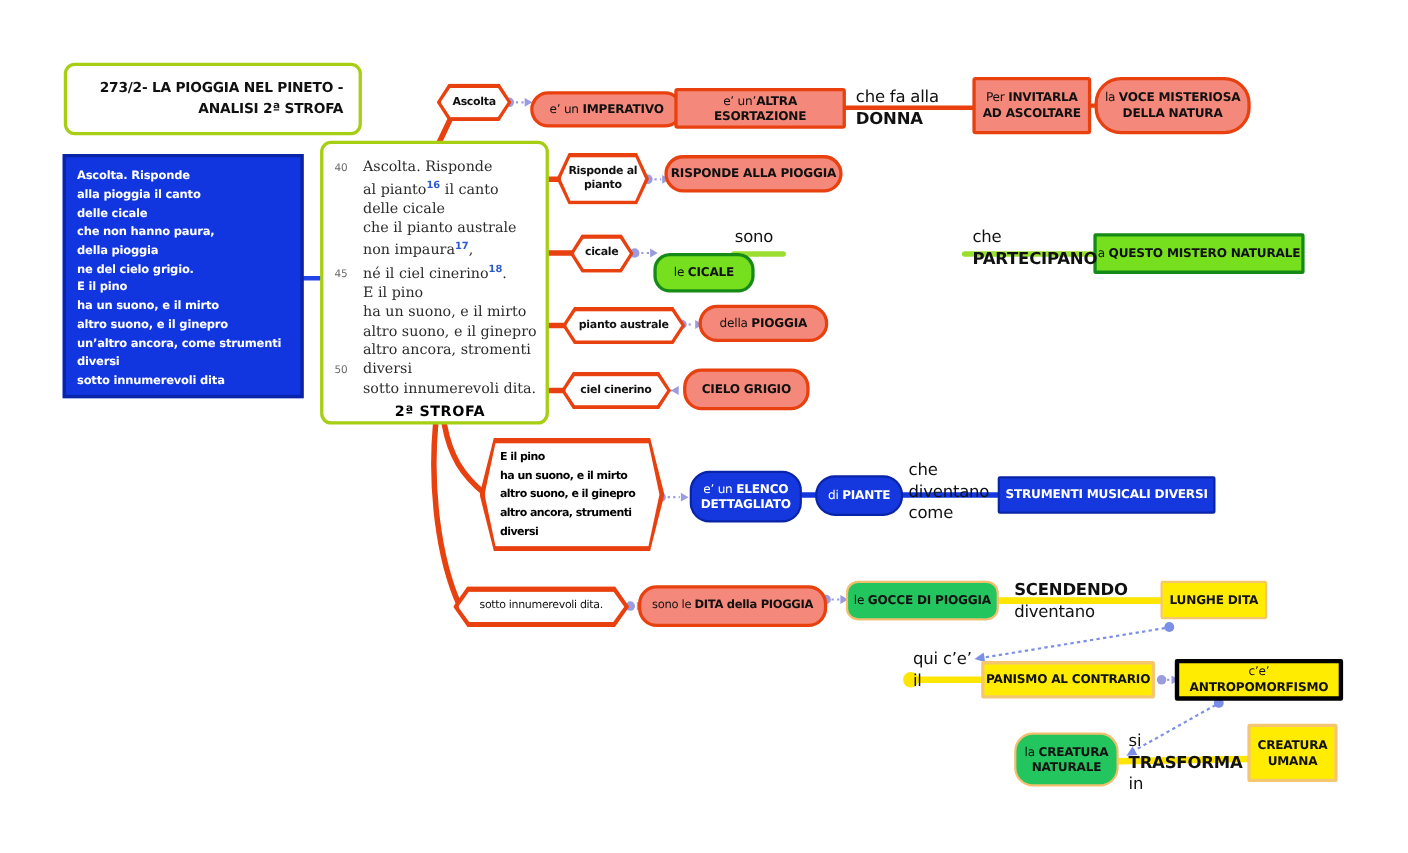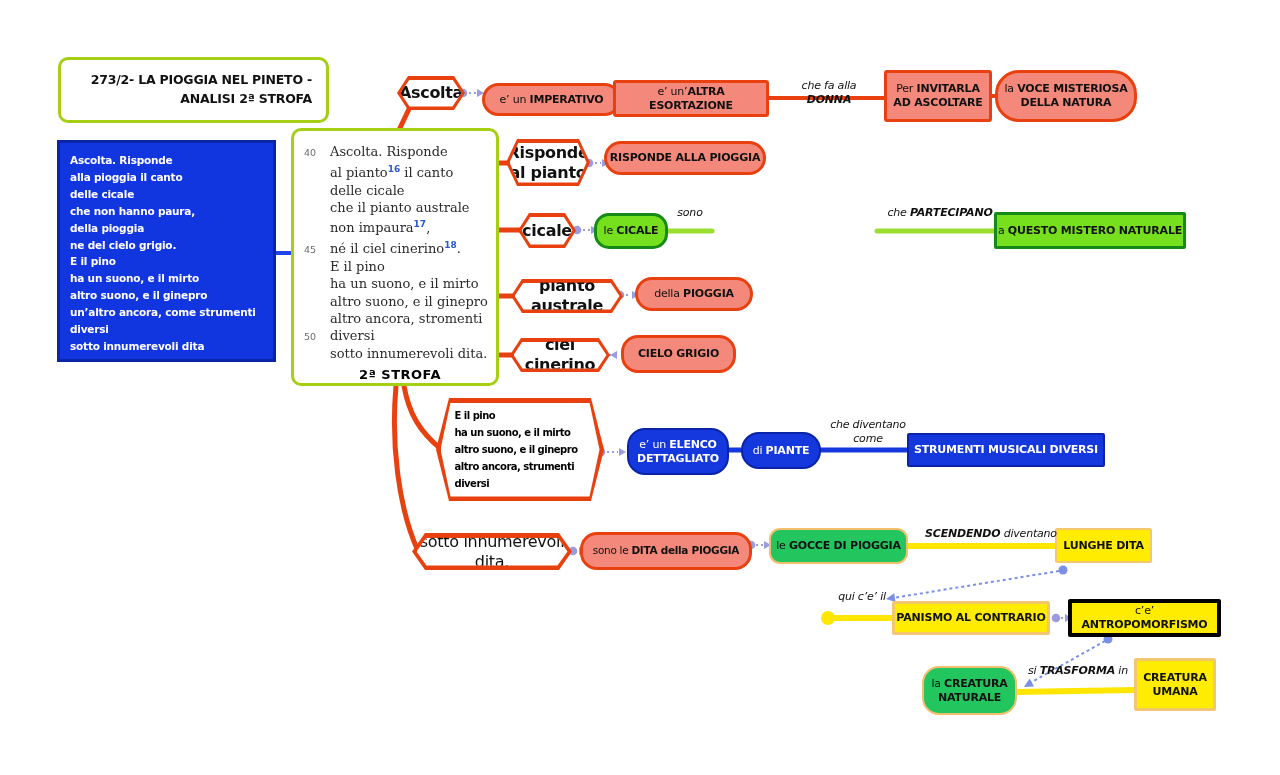--- a/index.html
+++ b/index.html
@@ -24,21 +24,21 @@
   .blueRect{background:#1438dd;border:2px solid #0a24a8;border-radius:2px;}
   .yellowR{background:#22c55e;border:2px solid #f2bf6e;border-radius:11px;}
   .yellowRect{background:#ffec00;border:3px solid #f5c670;border-radius:2px;}
   .blackRect{background:#ffec00;border:4px solid #000;border-radius:2px;}
   
   .hexwrap{position:absolute;z-index:2;background:#e8400e;
      clip-path:polygon(11px 0,calc(100% - 11px) 0,100% 50%,calc(100% - 11px) 100%,11px 100%,0 50%);}
   .hexin{position:absolute;left:3.5px;top:3.5px;right:3.5px;bottom:3.5px;background:#fff;
      display:flex;align-items:center;justify-content:center;text-align:center;
      clip-path:polygon(9px 0,calc(100% - 9px) 0,100% 50%,calc(100% - 9px) 100%,9px 100%,0 50%);}
-  .hexin .lbl{font-size:16px;letter-spacing:-0.3px;font-weight:bold;}
+  .hexin .lbl{font-size:10px;letter-spacing:-0.3px;font-weight:bold;}
   .hexin .lbl .p{font-weight:normal;}
   
   .banner{background:#e8400e;
      clip-path:polygon(13px 0,calc(100% - 13px) 0,100% 50%,calc(100% - 13px) 100%,13px 100%,0 50%);}
   .banner .hexin{left:4.5px;top:4.5px;right:4.5px;bottom:4.5px;
      clip-path:polygon(10px 0,calc(100% - 10px) 0,100% 50%,calc(100% - 10px) 100%,10px 100%,0 50%);}
   
   #title-box{position:absolute;left:58px;top:57px;width:265px;height:60px;z-index:2;
      border:3px solid #a6ce13;border-radius:10px;background:#fff;display:flex;align-items:center;
      justify-content:center;text-align:right;}
@@ -49,21 +49,21 @@
   #green-box{position:absolute;left:291px;top:128px;width:208px;height:258px;z-index:2;
      background:#fff;border:3px solid #a6ce13;border-radius:10px;box-sizing:border-box;padding:12px 0 0 10px;}
   .pline{font-family:"DejaVu Serif","Liberation Serif",serif;font-size:13px;color:#2b2b2b;
      line-height:17.2px;white-space:nowrap;}
   .lnum{display:inline-block;width:26px;font-family:"DejaVu Sans",sans-serif;font-size:9.5px;color:#6b6b6b;}
   .psup{color:#2b58cc;font-weight:bold;font-size:9px;font-family:"DejaVu Sans",sans-serif;}
   #strofa{margin-top:5px;text-align:center;font-size:13px;font-weight:bold;letter-spacing:0.5px;}
   #pino-box .hexin{justify-content:flex-start;text-align:left;padding-left:14px;}
   #pino-box .bl2{font-size:10px;font-weight:bold;letter-spacing:-0.5px;line-height:17px;white-space:nowrap;}
   
-  .elabel{position:absolute;z-index:3;font-size:11px;color:#111;text-align:center;letter-spacing:-0.2px;line-height:1.3;font-style:italic;}
+  .elabel{position:absolute;z-index:3;font-size:15px;color:#111;letter-spacing:-0.2px;line-height:1.3;}
   .elabel .p{font-weight:normal;}
   .elabel .b{font-weight:bold;}
 </style>
 </head>
 <body>
 
 <div id="canvas">
 
   <svg class="wires" width="1280" height="775">
 
@@ -239,21 +239,21 @@
   <div class="node pinkR" style="left:635px;top:277px;width:118px;height:34px">
     <span class="lbl"><span class="p">della </span><span class="b">PIOGGIA</span></span>
   </div>
   <div class="node pinkR" style="left:580px;top:532px;width:172px;height:38px">
     <span class="lbl tight"><span class="p">sono le </span><span class="b">DITA della PIOGGIA</span></span>
   </div>
   <div class="node pinkR" style="left:621px;top:335px;width:115px;height:38px">
     <span class="lbl"><span class="b">CIELO GRIGIO</span></span>
   </div>
 
-  <div class="node greenR" style="left:594px;top:213px;width:74px;height:36px">
+  <div class="node greenR" style="left:594px;top:230px;width:92px;height:36px">
     <span class="lbl"><span class="p">le </span><span class="b">CICALE</span></span>
   </div>
   <div class="node greenRect" style="left:994px;top:212px;width:192px;height:37px">
     <span class="lbl"><span class="p">a </span><span class="b">QUESTO MISTERO NATURALE</span></span>
   </div>
 
   <div class="node blueR white" style="left:627px;top:428px;width:102px;height:47px">
     <span class="lbl wrap"><span class="p">e’ un </span><span class="b">ELENCO DETTAGLIATO</span></span>
   </div>
   <div class="node blueR white" style="left:741px;top:432px;width:80px;height:37px">

